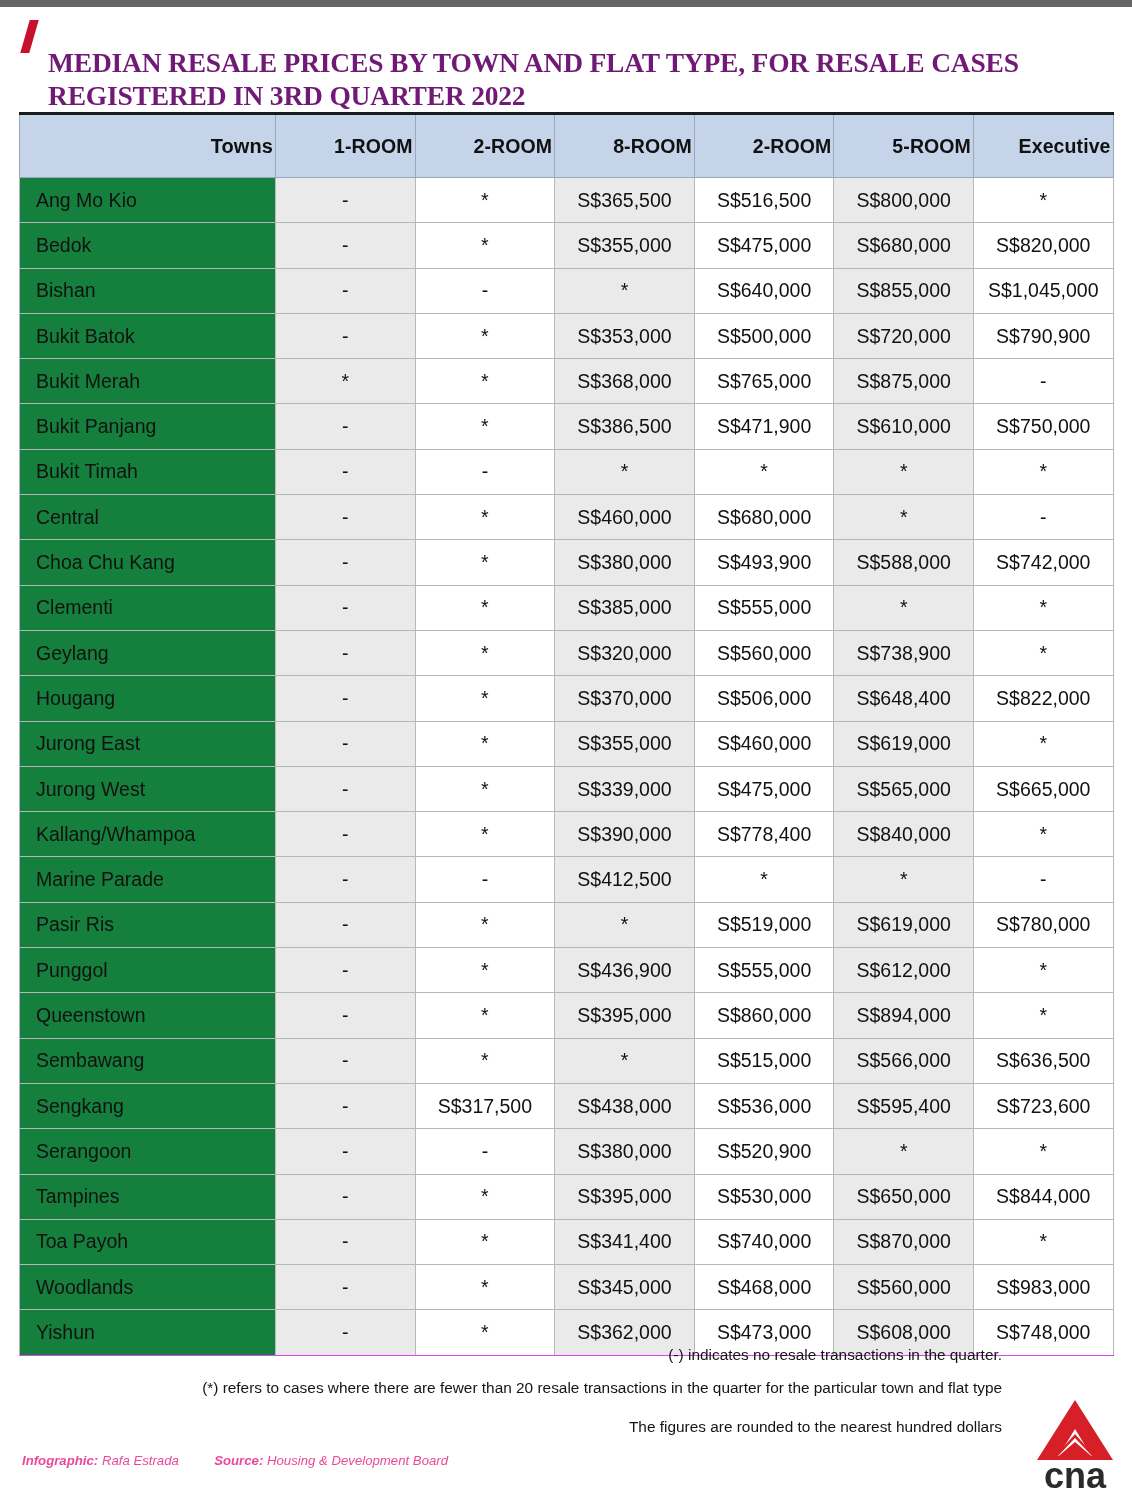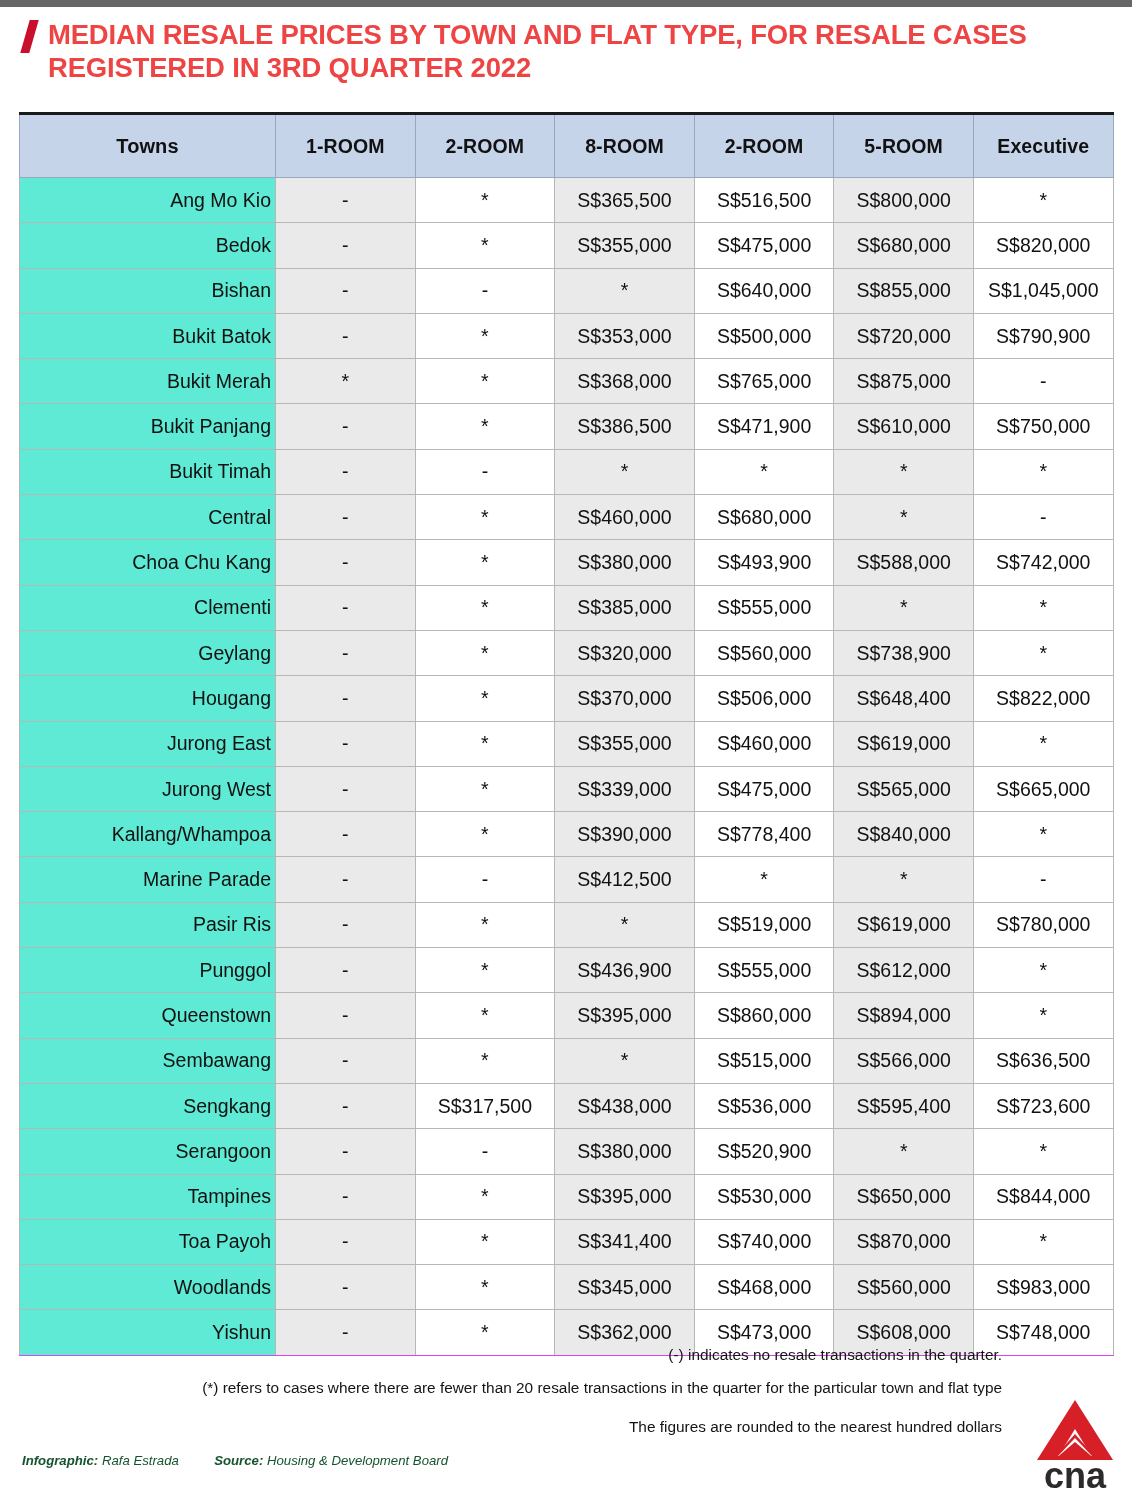--- a/index.html
+++ b/index.html
@@ -44,27 +44,28 @@
     content: "";
     position: absolute;
     left: 3px;
     top: 0;
     width: 9px;
     height: 33px;
     background: #c8102e;
     transform: skewX(-16deg);
   }
   .title-text {
-    font-family: Liberation Sans, sans-serif;
+    font-family: Liberation Serif, serif;
     font-weight: bold;
     font-size: 27.5px;
     line-height: 33px;
     letter-spacing: -0.2px;
-    color: #ef4444;
+    color: #701a75;
     text-transform: uppercase;
+    margin-top: 28px;
   }
 
   
   .table-area {
     position: absolute;
     left: 19px;
     top: 112px;
     width: 1094px;
   }
   table.rp {
@@ -77,38 +78,38 @@
 
   table.rp thead th {
     background: #c6d4ea;
     border: 1px solid #9aa8bd;
     border-top: 3px solid #1a1a1a;
     height: 62px;
     font-size: 19.5px;
     font-weight: bold;
     color: #111;
     letter-spacing: 0.1px;
-    text-align: center;
+    text-align: right;
     vertical-align: middle;
     padding: 0 2px;
   }
   table.rp thead th.th-town { font-size: 20px; }
 
   table.rp tbody td {
     border: 1px solid #b7b7b7;
     height: 44.3px;
     font-size: 19.5px;
     color: #111;
     vertical-align: middle;
     padding: 0 4px;
   }
   table.rp tbody td.town {
-    text-align: right;
+    text-align: left;
     padding-left: 16px;
-    background: #5eead4;
+    background: #15803d;
   }
   table.rp tbody td.val {
     text-align: center;
   }
   table.rp tbody td.shade {
     background: #eaeaea;
   }
   table.rp tbody td.plain {
     background: #ffffff;
   }
@@ -132,21 +133,21 @@
     text-align: right;
   }
   .note.spaced { margin-top: 18px; margin-bottom: 0; }
 
   .credits {
     position: absolute;
     left: 22px;
     top: 1453px;
     font-size: 13.2px;
     font-style: italic;
-    color: #14532d;
+    color: #ec4899;
     white-space: nowrap;
   }
   .credits .lbl {
     font-weight: bold;
     font-style: italic;
   }
   .credits .gap { display: inline-block; width: 28px; }
 
   
   .logo {

